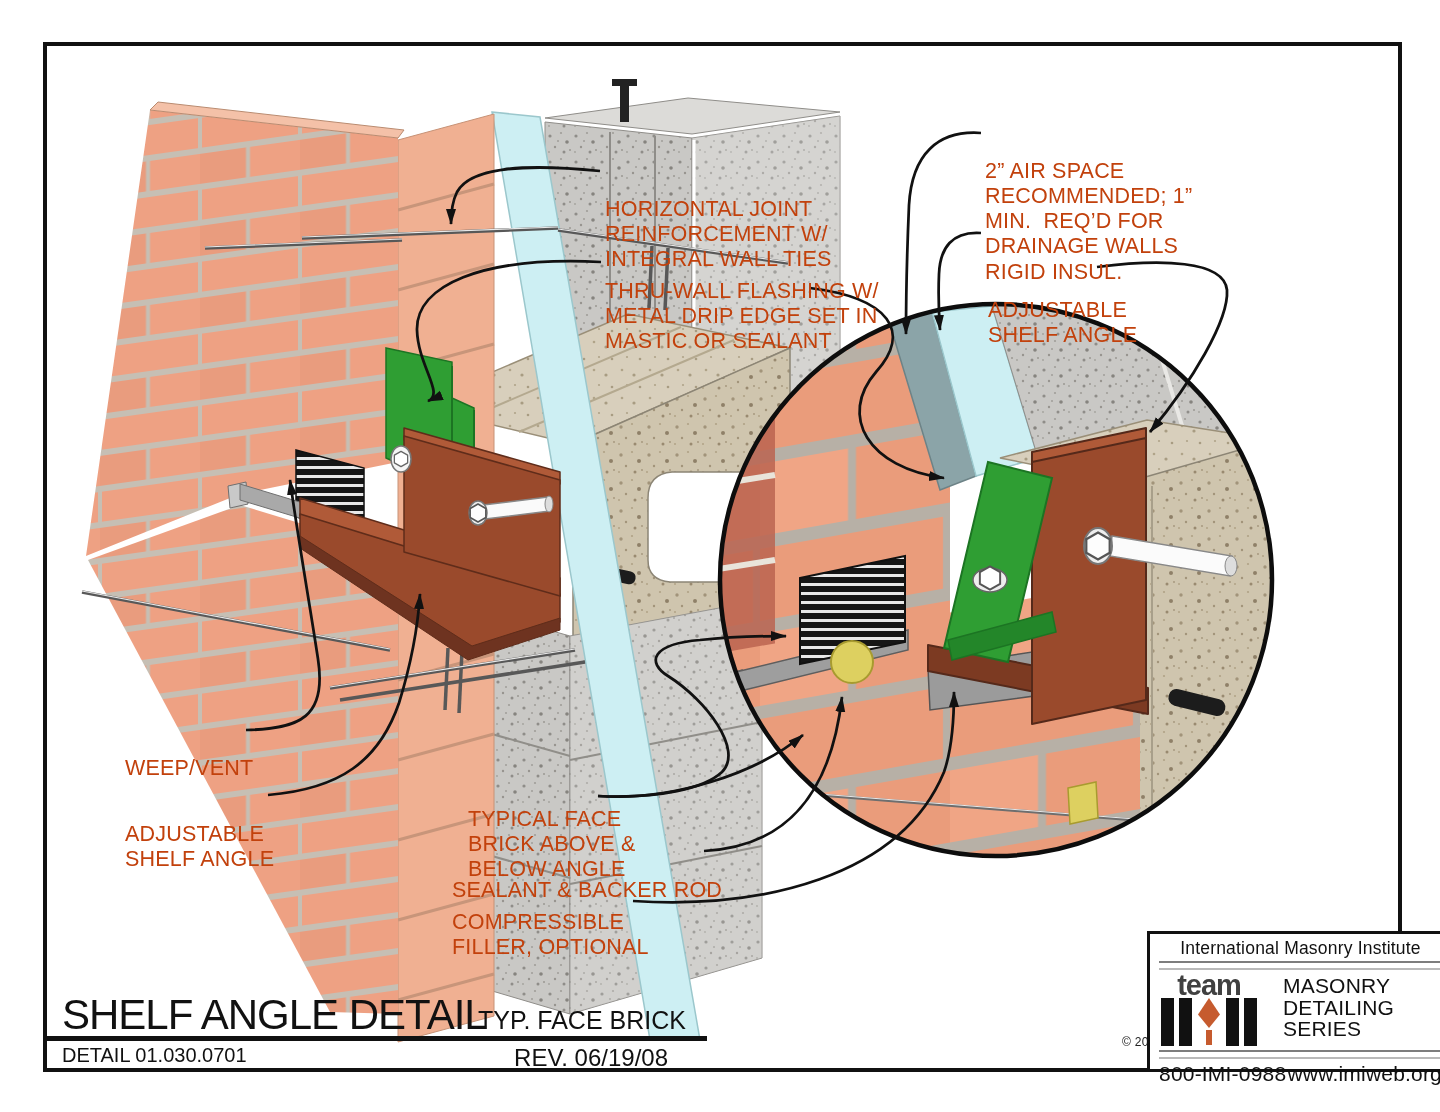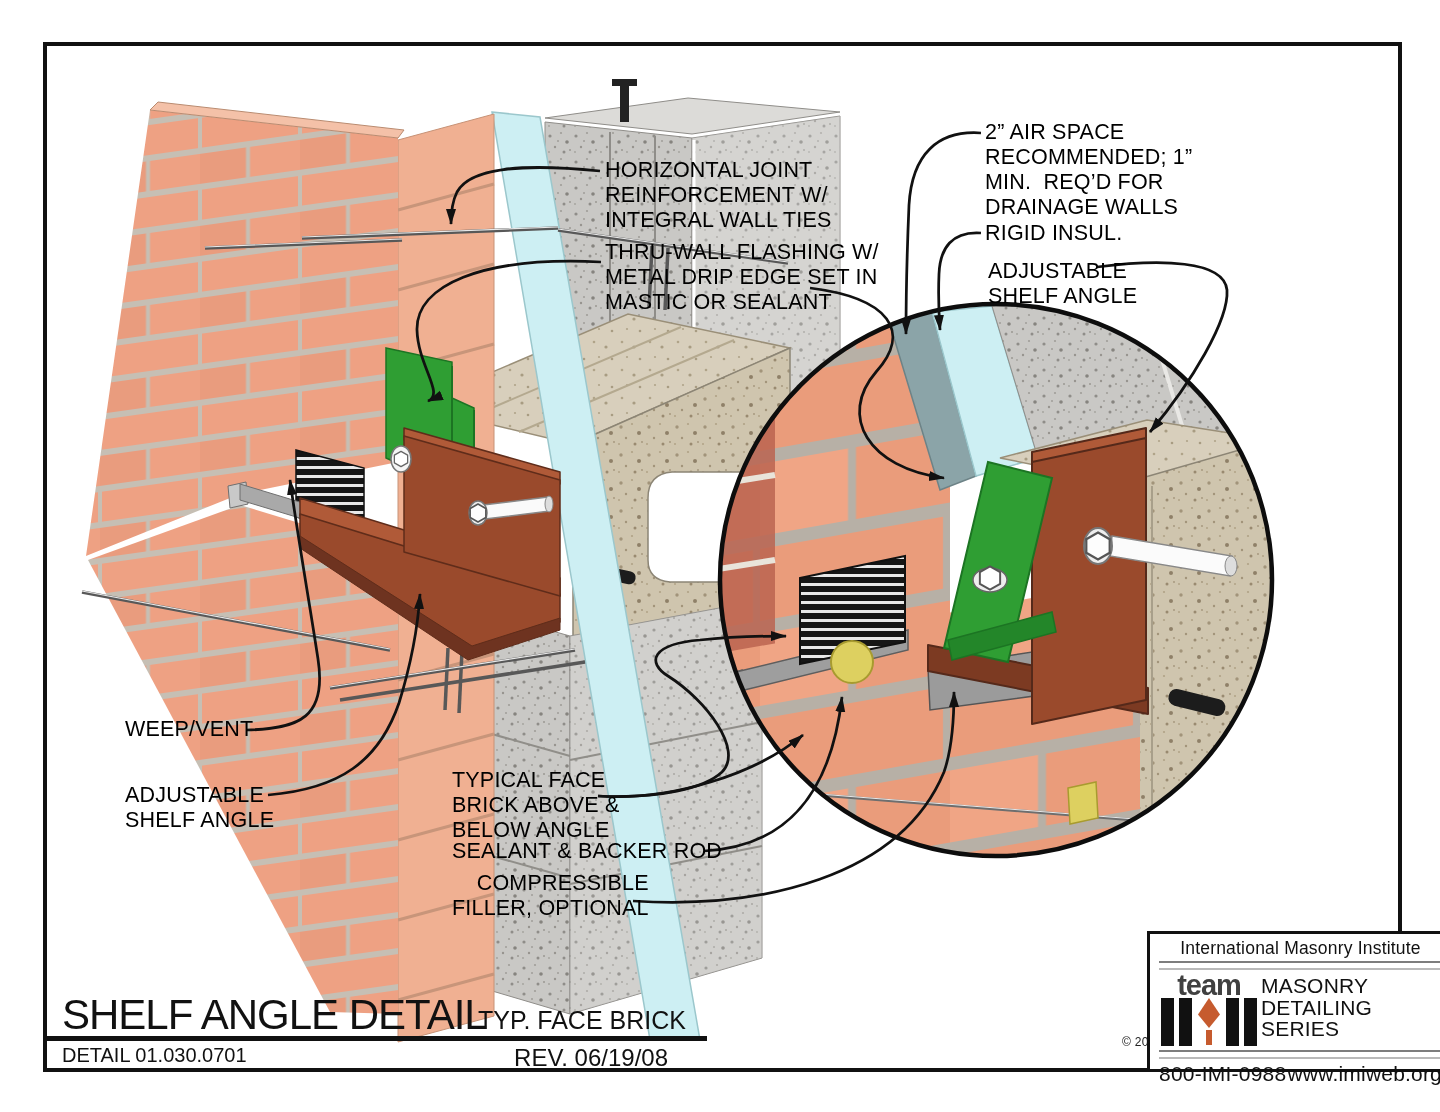--- a/index.html
+++ b/index.html
@@ -2,40 +2,40 @@
 <html><head>
 <meta charset="utf-8">
 <style>
   html,body{margin:0;padding:0;background:#fff;}
   .sheet{position:relative;width:1440px;height:1112px;background:#fff;overflow:hidden;
          font-family:"Liberation Sans",sans-serif;color:#111;}
   .page-border{position:absolute;left:43px;top:42px;width:1351px;height:1022px;
                border:4px solid #111;background:transparent;}
   svg.drawing{position:absolute;left:0;top:0;width:1440px;height:1112px;}
   .lbl{position:absolute;font-size:21.5px;line-height:25px;letter-spacing:.2px;
-       white-space:pre;color:#000000;}
+       white-space:pre;color:#c2410c;margin-top:39px;}
   .title-big{position:absolute;left:62px;top:991px;font-size:42px;letter-spacing:-1px;white-space:pre;}
   .title-sub{position:absolute;left:478px;top:1006px;font-size:25px;white-space:pre;}
   .title-rule{position:absolute;left:47px;top:1036px;width:660px;height:5px;background:#111;}
   .detail-no{position:absolute;left:62px;top:1044px;font-size:20px;white-space:pre;}
   .rev-no{position:absolute;left:450px;top:1044px;width:218px;font-size:24px;text-align:right;white-space:pre;}
   .logo-box{position:absolute;left:1147px;top:931px;width:307px;height:141px;background:#fff;
             border:3px solid #111;box-sizing:border-box;padding:4px 9px 3px 9px;z-index:5;}
   .inst{font-size:17.5px;text-align:center;letter-spacing:.2px;white-space:pre;}
   .rule{height:5px;border-top:2px solid #7d7d7d;border-bottom:2px solid #b9b9b9;margin:2px 0 3px 0;}
   .logo-row{display:flex;align-items:flex-start;}
   .imi-mark{width:100px;flex:0 0 auto;text-align:center;}
   .team{color:#404040;font-weight:bold;font-size:29px;line-height:24px;letter-spacing:-1px;}
   .bars{display:flex;justify-content:center;gap:5px;height:50px;margin-top:1px;}
   .bar{width:13px;height:48px;background:#111;}
   .trowel-wrap{position:relative;width:24px;height:48px;}
   .trowel-head{position:absolute;left:1px;top:0;width:22px;height:30px;background:#c65b2e;
                clip-path:polygon(50% 0,100% 55%,50% 100%,0 55%);}
   .trowel-stem{position:absolute;left:9px;top:32px;width:6px;height:15px;background:#c65b2e;}
-  .series{font-size:21px;line-height:21.5px;margin-left:2px;white-space:pre-line;letter-spacing:.2px;padding-top:2px;}
+  .series{font-size:21px;line-height:21.5px;margin-left:24px;white-space:pre-line;letter-spacing:.2px;padding-top:2px;}
   .phone-row{display:flex;justify-content:space-between;font-size:21px;letter-spacing:.2px;margin-top:1px;}
   .copyright{position:absolute;right:38px;top:1035px;font-size:12px;letter-spacing:.3px;white-space:pre;color:#222;}
 </style>
 </head>
 <body>
 
 <div class="sheet">
   <div class="page-border"></div>
 
   <svg class="drawing" viewBox="0 0 1440 1112">
@@ -308,25 +308,25 @@
   <div class="lbl" style="left:985px;top:120px;">2” AIR SPACE
 RECOMMENDED; 1”
 MIN.  REQ’D FOR
 DRAINAGE WALLS</div>
   <div class="lbl" style="left:985px;top:221px;">RIGID INSUL.</div>
   <div class="lbl" style="left:988px;top:259px;">ADJUSTABLE
 SHELF ANGLE</div>
   <div class="lbl" style="left:125px;top:717px;">WEEP/VENT</div>
   <div class="lbl" style="left:125px;top:783px;">ADJUSTABLE
 SHELF ANGLE</div>
-  <div class="lbl" style="left:452px;top:768px;">TYPICAL FACE
+  <div class="lbl" style="left:468px;top:768px;">TYPICAL FACE
 BRICK ABOVE &amp;
 BELOW ANGLE</div>
   <div class="lbl" style="left:452px;top:839px;">SEALANT &amp; BACKER ROD</div>
-  <div class="lbl" style="left:452px;top:871px;text-align:right;">COMPRESSIBLE
+  <div class="lbl" style="left:452px;top:871px;">COMPRESSIBLE
 FILLER, OPTIONAL</div>
 
   <div class="title-big">SHELF ANGLE DETAIL</div>
   <div class="title-sub">TYP. FACE BRICK</div>
   <div class="title-rule"></div>
   <div class="detail-no">DETAIL 01.030.0701</div>
   <div class="rev-no">REV. 06/19/08</div>
 
   <div class="logo-box">
     <div class="inst">International Masonry Institute</div>

